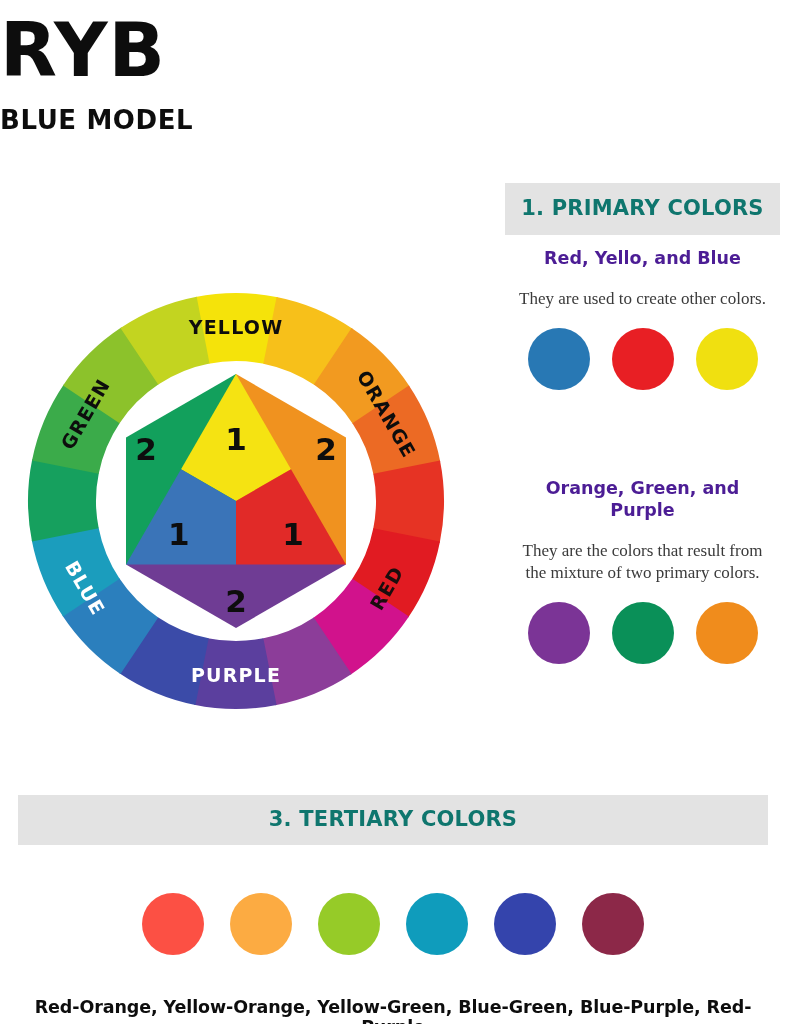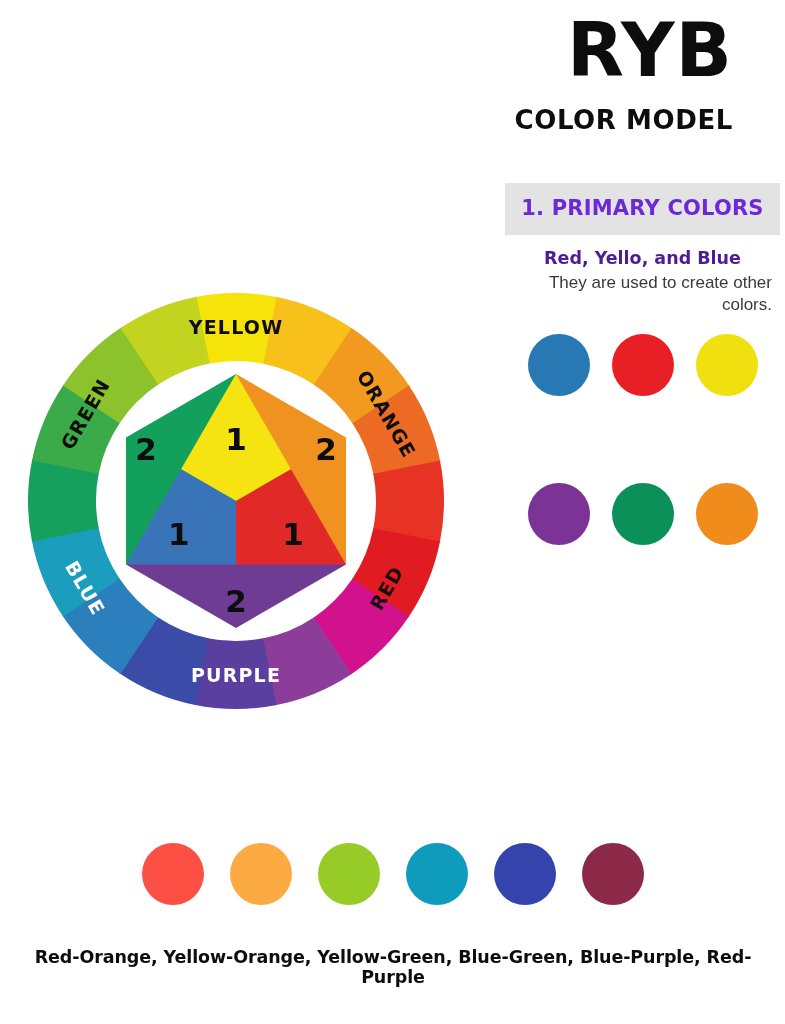--- a/index.html
+++ b/index.html
@@ -8,21 +8,21 @@
   body {
     width: 785px;
     height: 1024px;
     background: #ffffff;
     font-family: "Liberation Sans", sans-serif;
     overflow: hidden;
     position: relative;
   }
 
   
-  #header { width: 733px; padding-top: 14px; text-align: right; }
+  #header { width: 733px; padding-top: 14px; text-align: left; }
   #main-title {
     font-size: 74px;
     font-weight: bold;
     letter-spacing: 1px;
     color: #0d0d0d;
     line-height: 0.98;
     margin: 0;
     font-family: "DejaVu Sans", sans-serif;
   }
   #subtitle {
@@ -63,42 +63,41 @@
 
   .section-header {
     background: #e3e3e3;
     text-align: center;
     padding: 11px 6px 13px 6px;
   }
   .section-header-text {
     font-family: "DejaVu Sans", sans-serif;
     font-size: 21px;
     font-weight: bold;
-    color: #6d28d9;
+    color: #0f766e;
     line-height: 1.35;
     display: block;
     letter-spacing: 0.2px;
   }
   .section-body { text-align: center; padding: 12px 8px 0 8px; }
   .section-lead {
     font-size: 17.5px;
     font-weight: bold;
     color: #4c1d95;
     line-height: 1.28;
     display: block;
     font-family: "DejaVu Sans", sans-serif;
   }
   .section-desc {
     font-size: 17px;
     color: #3a3a3a;
     line-height: 1.3;
     display: block;
-    margin-top: 2px;
-    font-family: Liberation Sans, sans-serif;
-    text-align: right;
+    margin-top: 18px;
+    font-family: Liberation Serif, serif;
   }
   .swatch-row {
     display: flex;
     justify-content: center;
     gap: 22px;
     margin-top: 18px;
   }
   .swatch { width: 62px; height: 62px; border-radius: 50%; }
 
   
@@ -123,21 +122,21 @@
     font-weight: bold;
     color: #0d0d0d;
     letter-spacing: -0.1px;
   }
 </style>
 </head>
 <body>
 
 <div id="header">
   <h1 id="main-title">RYB</h1>
-  <div id="subtitle">COLOR MODEL</div>
+  <div id="subtitle">BLUE MODEL</div>
 </div>
 
 <div id="wheel-wrap">
   <svg id="wheel-svg" width="460" height="460" viewBox="0 0 460 460">
     <g id="ring-group">
         <path d="M185.42121302064538 21.996661676128042 A208 208 0 0 1 267.82420759836066 22.248348083336424 L254.15090896043503 88.85946505609184 A140 140 0 0 0 198.68735491774208 88.69006074354772 Z" fill="#f5e30a"></path>
         <path d="M266.5787869793547 21.99666167612807 A208 208 0 0 1 342.6129108691543 53.76345039852117 L304.48945923885384 110.07155315285078 A140 140 0 0 0 253.31264508225797 88.69006074354775 Z" fill="#f7c01a"></path>
         <path d="M341.5586084680773 53.0543206410706 A208 208 0 0 1 399.6483555587886 111.50000606232094 L342.87870085687695 148.93269638810062 A140 140 0 0 0 303.7798326227443 109.59425427764367 Z" fill="#f29a20"></path>
         <path d="M398.9456793589294 110.44139153192275 A208 208 0 0 1 430.2474122408603 186.6681478581026 L363.47421977750207 199.5266379814152 A140 140 0 0 0 342.4057457223563 148.22016737725568 Z" fill="#ec6a24"></path>
         <path d="M430.00333832387196 185.42121302064533 A208 208 0 0 1 429.7516519166636 267.8242075983606 L363.14053494390816 254.15090896043503 A140 140 0 0 0 363.30993925645225 198.68735491774206 Z" fill="#e63324"></path>
@@ -189,28 +188,35 @@
     <span class="section-desc">They are used to create other colors.</span>
   </div>
   <div class="swatch-row" id="primary-swatches">
       <div class="swatch" title="Blue" style="background: rgb(40, 120, 180);"></div>
       <div class="swatch" title="Red" style="background: rgb(232, 31, 36);"></div>
       <div class="swatch" title="Yellow" style="background: rgb(240, 224, 16);"></div>
     </div>
 </div>
 
 <div class="section-block" id="section-secondary">
+  <div class="section-body">
+    <span class="section-lead">Orange, Green, and Purple</span>
+    <span class="section-desc">They are the colors that result from the mixture of two primary colors.</span>
+  </div>
   <div class="swatch-row" id="secondary-swatches">
       <div class="swatch" title="Purple" style="background: rgb(123, 52, 150);"></div>
       <div class="swatch" title="Green" style="background: rgb(10, 144, 88);"></div>
       <div class="swatch" title="Orange" style="background: rgb(240, 140, 28);"></div>
     </div>
 </div>
 
 <div id="section-tertiary">
+  <div id="tertiary-header">
+    <span class="section-header-text">3. TERTIARY COLORS</span>
+  </div>
   <div id="tertiary-swatch-row">
       <div class="tert-swatch" title="Red-Orange" style="background: rgb(252, 80, 68);"></div>
       <div class="tert-swatch" title="Yellow-Orange" style="background: rgb(252, 171, 66);"></div>
       <div class="tert-swatch" title="Yellow-Green" style="background: rgb(150, 203, 40);"></div>
       <div class="tert-swatch" title="Blue-Green" style="background: rgb(15, 156, 188);"></div>
       <div class="tert-swatch" title="Blue-Purple" style="background: rgb(52, 68, 172);"></div>
       <div class="tert-swatch" title="Red-Purple" style="background: rgb(140, 40, 72);"></div>
     </div>
   <div id="tertiary-caption">Red-Orange, Yellow-Orange, Yellow-Green, Blue-Green, Blue-Purple, Red-Purple</div>
 </div>

